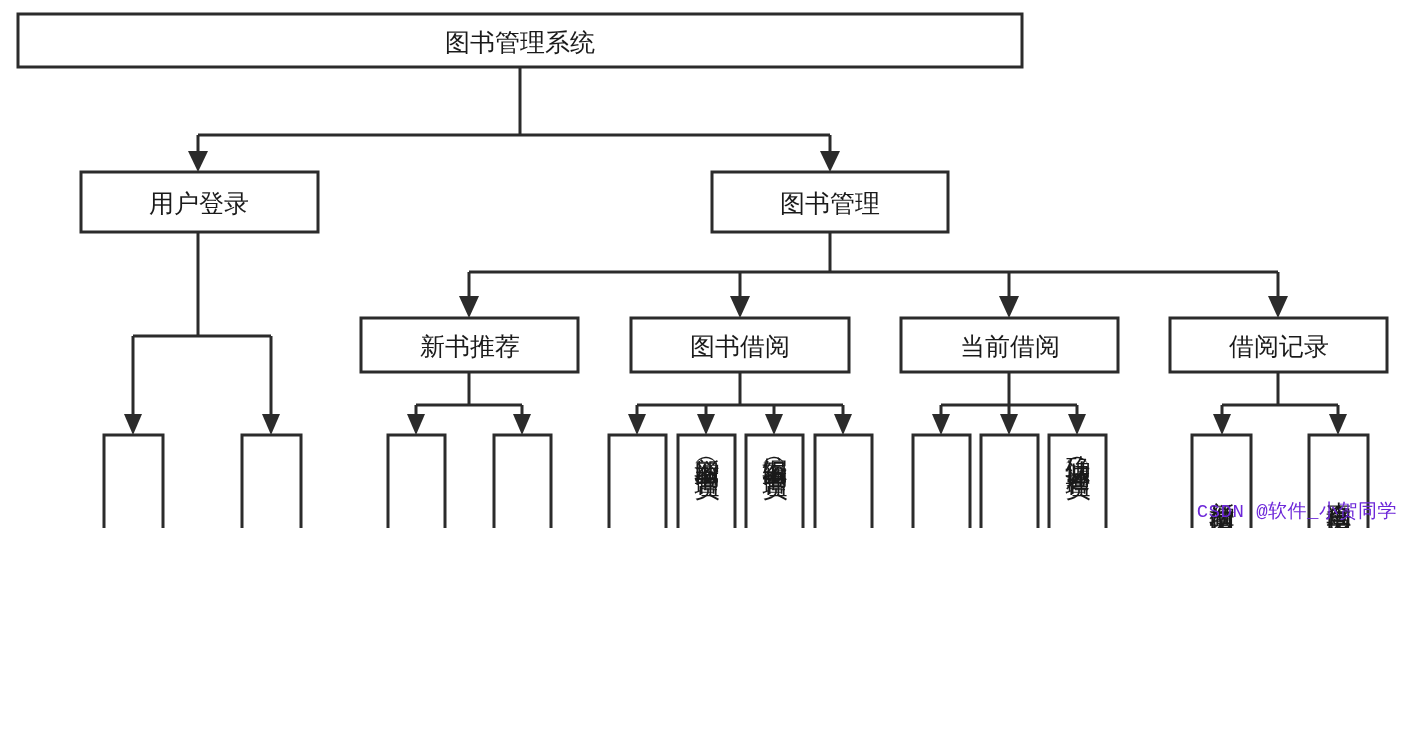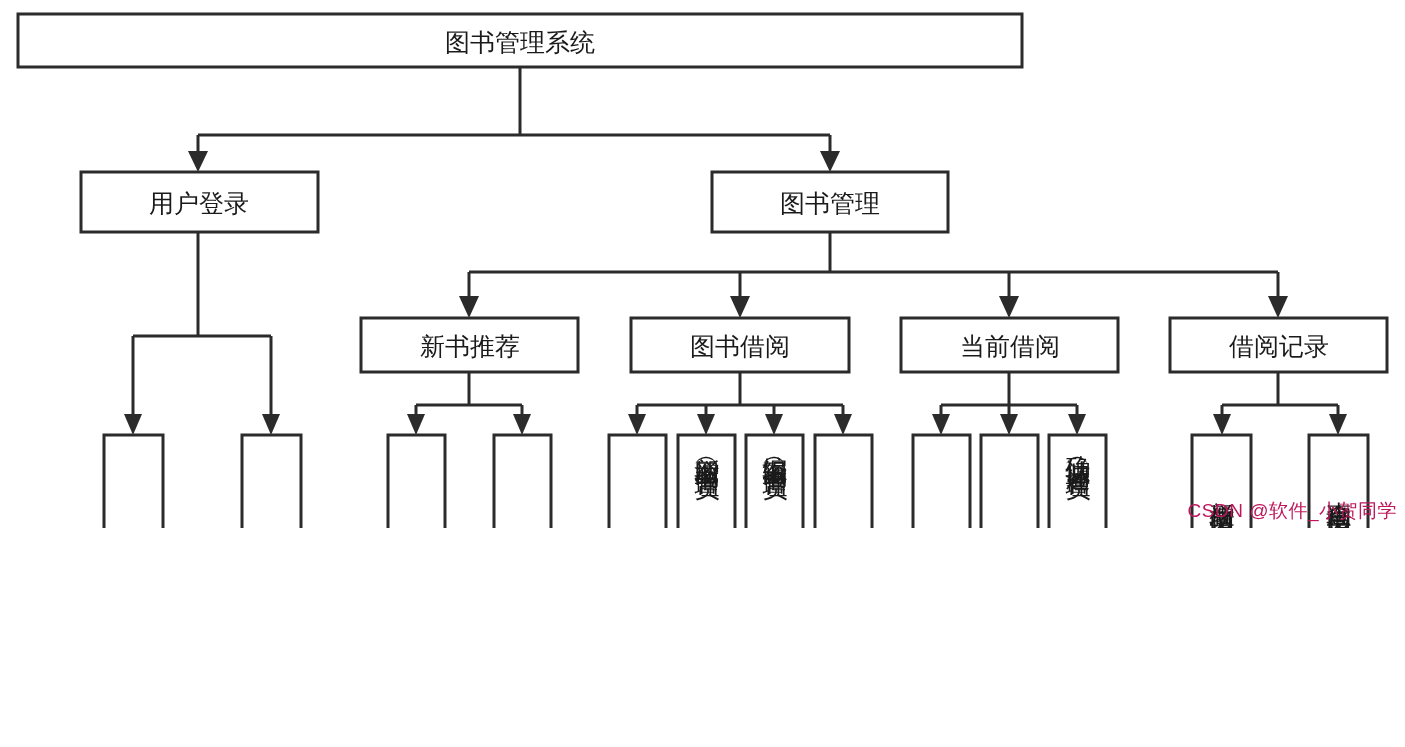--- a/index.html
+++ b/index.html
@@ -52,23 +52,23 @@
   .label-v {
     font-size: 25px;
     writing-mode: tb;
     glyph-orientation-vertical: 0;
     letter-spacing: 3px;
   }
   .watermark {
     position: absolute;
     right: 8px;
     bottom: 4px;
-    font-family: Liberation Sans, sans-serif;
+    font-family: Liberation Mono, monospace;
     font-size: 19px;
-    color: #be185d;
+    color: #6d28d9;
     white-space: nowrap;
     letter-spacing: 0.5px;
     pointer-events: none;
   }
 </style>
 </head>
 <body>
 
 <div id="diagram-root">
 

